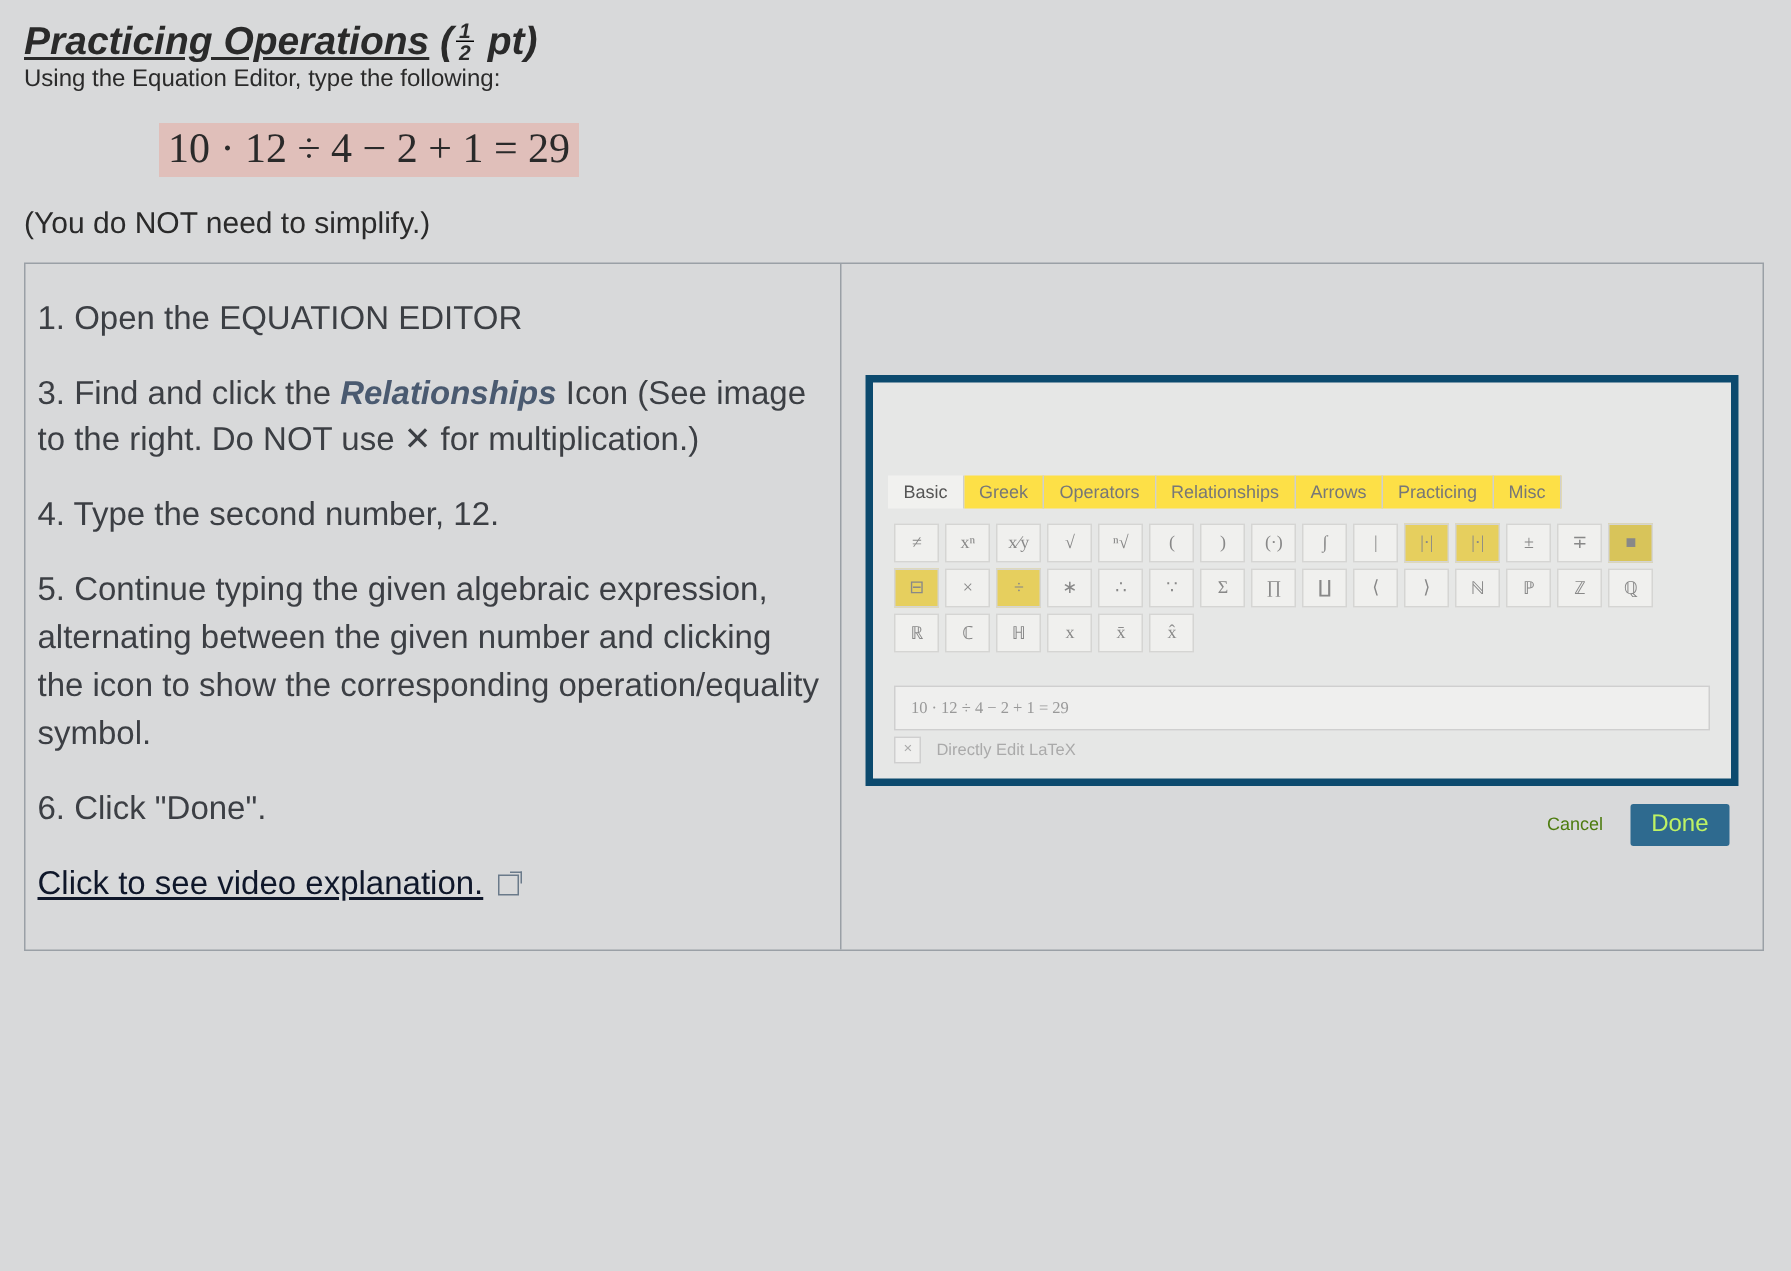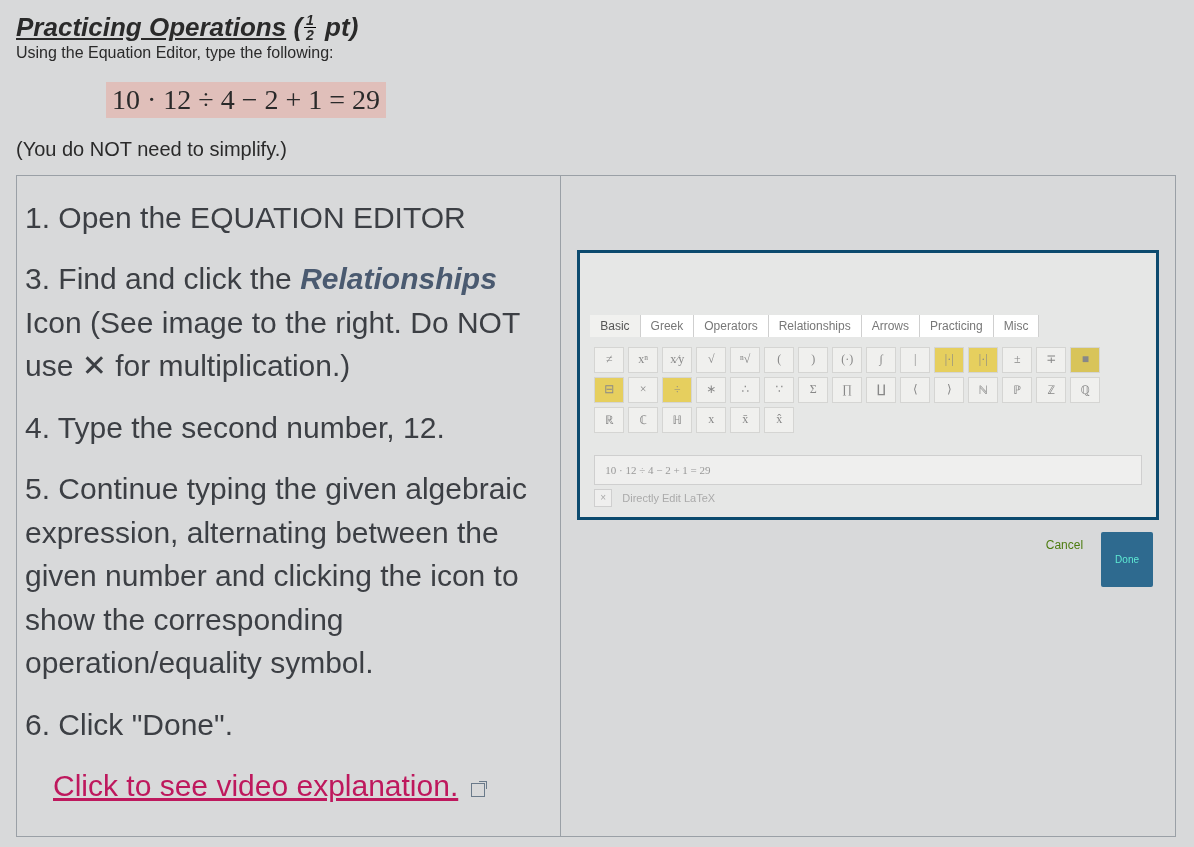--- a/index.html
+++ b/index.html
@@ -63,35 +63,35 @@
     color: #2f4660;
     font-weight: bold;
   }
   .help-body {
     display: flex;
   }
   .help-left {
     width: 47%;
     border-right: 1px solid #9aa0a6;
     padding: 20px 10px 10px 8px;
-    font-size: 30px;
+    font-size: 22px;
     line-height: 1.45;
     color: #3c3f44;
   }
   .help-left p { margin-bottom: 18px; }
   .help-left .mult { font-style: italic; font-weight: bold; color: #4a5a70; }
-  .help-left .link { text-decoration: underline; color: #be185d; margin-left: 28px; }
+  .help-left .link { text-decoration: underline; color: #0f172a; }
   .help-right {
     flex: 1;
     padding: 14px 16px 10px 16px;
     position: relative;
   }
   .ee-panel {
     background: #e6e7e6;
-    border: 3px solid #0c4a6e;
+    border: 5px solid #0c4a6e;
     margin-top: 60px;
     position: relative;
   }
   .ee-title {
     position: absolute;
     top: 72px;
     left: 28px;
     font-size: 20px;
     color: #525252;
   }
@@ -106,21 +106,21 @@
   .ee-tabs {
     display: flex;
     gap: 0;
     font-size: 12px;
     color: #777;
     padding: 12px 10px 6px 10px;
     margin-top: 50px;
   }
   .ee-tab {
     padding: 4px 10px;
-    background: #ffffff;
+    background: #fde047;
     border-right: 1px solid #cfcfcf;
     cursor: pointer;
   }
   .ee-tab.active {
     background: #f1f1ef;
     color: #555;
   }
   .ee-symbols {
     padding: 4px 10px 8px 14px;
   }
@@ -174,24 +174,24 @@
     gap:8px;
     padding: 12px 6px 6px 0;
   }
   .btn-cancel {
     font-size: 12px;
     color: #4d7c0f;
     padding: 6px 10px;
     cursor:pointer;
   }
   .btn-done {
-    font-size: 10px;
+    font-size: 16px;
     background: #2e6a8f;
-    color: #5eead4;
-    padding: 22px 14px;
+    color: #bef264;
+    padding: 5px 14px;
     border-radius: 2px;
     cursor:pointer;
   }
   .ext-icon {
     display:inline-block;
     width:14px;height:14px;
     border:1.5px solid #6a7a8a;
     position:relative;
     top:1px;
     margin-left:4px;

